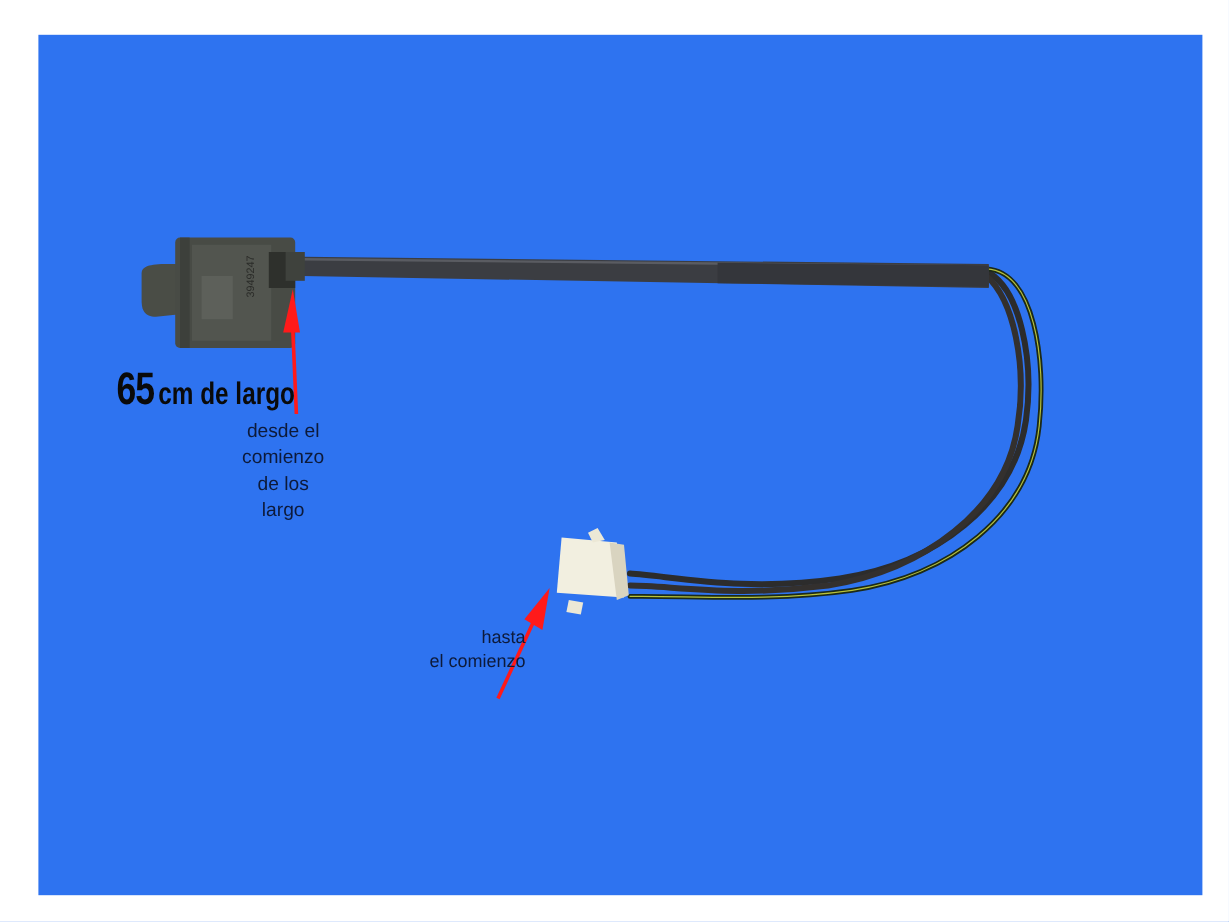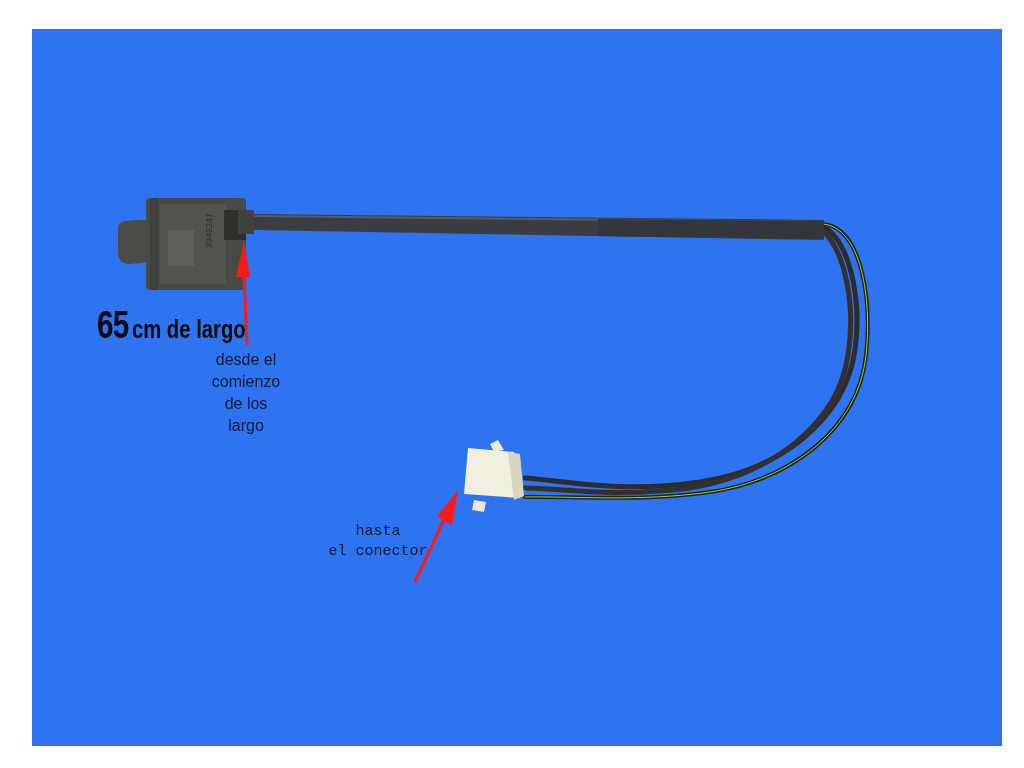--- a/index.html
+++ b/index.html
@@ -3,22 +3,22 @@
 <meta charset="utf-8">
 <style>
   html, body { margin:0; padding:0; background:#ffffff; }
   body { width:1024px; height:768px; position:relative; overflow:hidden; font-family:"Liberation Sans", sans-serif; }
   .panel { position:absolute; left:32px; top:29px; width:970px; height:717px; background:#2e73f0; }
   svg.art { position:absolute; left:0; top:0; }
   .label { position:absolute; color:#0d1a3a; font-family:"Liberation Sans", sans-serif; }
   .length { left:97px; top:304px; font-weight:bold; color:#0a0a0a; white-space:nowrap; transform:scaleX(0.78); transform-origin:left top; }
   .length .num { font-size:38px; letter-spacing:-1px; }
   .length .unit { font-size:26px; }
-  .from { left:196px; top:349px; width:100px; text-align:center; font-size:16px; line-height:22px; }
-  .to { left:318px; top:522px; width:120px; text-align:center; font-size:15px; line-height:20px;font-family:Liberation Mono, monospace; }
+  .from { left:186px; top:349px; width:100px; text-align:center; font-size:16px; line-height:22px; }
+  .to { left:318px; top:522px; width:120px; text-align:right; font-size:15px; line-height:20px; }
 </style>
 </head>
 <body>
 
 <div class="panel"></div>
 
 <svg class="art" width="1024" height="768" viewBox="0 0 1024 768">
 
   <g fill="none" stroke-linecap="round">
     <path d="M822,226 C850,240 862,300 855,350 C845,420 780,470 700,482 C620,494 560,480 525,478" stroke="#2c2c2c" stroke-width="5"></path>
@@ -68,14 +68,14 @@
 
 <div class="label from">
   <div>desde el</div>
   <div>comienzo</div>
   <div>de los</div>
   <div>largo</div>
 </div>
 
 <div class="label to">
   <div>hasta</div>
-  <div>el conector</div>
+  <div>el comienzo</div>
 </div>
 
 </body></html>

